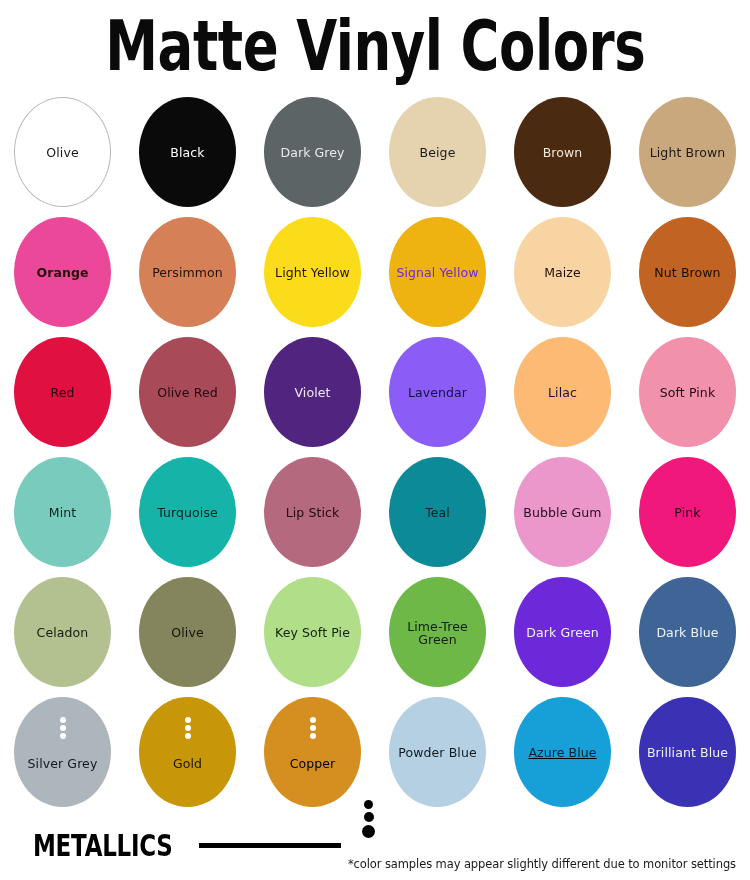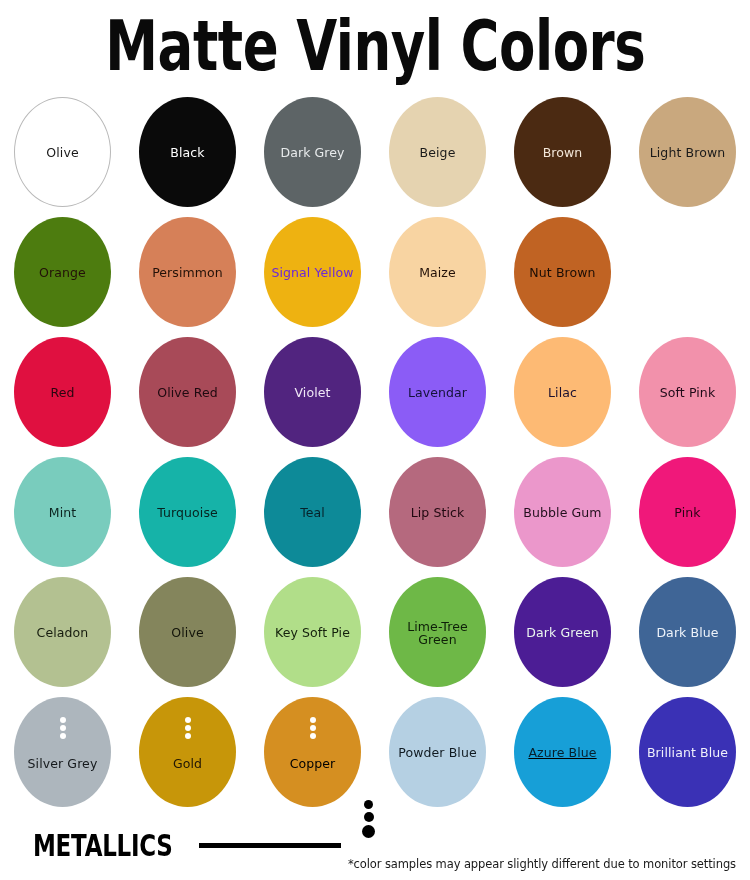--- a/index.html
+++ b/index.html
@@ -196,30 +196,35 @@
         </div>
       </div>
       <div class="cell">
         <div class="swatch" style="background: rgb(201, 168, 126);">
           <span class="swatch-label" style="color: rgb(26, 26, 26);">Light Brown</span>
         </div>
       </div>
     </div>
     <div class="row">
       <div class="cell">
-        <div class="swatch" style="background: #4d7c0f;">
+        <div class="swatch" style="background: #ec4899; font-weight: bold;">
           <span class="swatch-label" style="color: rgb(35, 17, 8);">Orange</span>
         </div>
       </div>
       <div class="cell">
         <div class="swatch" style="background: rgb(214, 128, 88);">
           <span class="swatch-label" style="color: rgb(35, 17, 8);">Persimmon</span>
         </div>
       </div>
       <div class="cell">
+        <div class="swatch" style="background: rgb(251, 220, 26);">
+          <span class="swatch-label" style="color: rgb(35, 17, 8);">Light Yellow</span>
+        </div>
+      </div>
+      <div class="cell">
         <div class="swatch" style="background: rgb(238, 178, 17);">
           <span class="swatch-label" style="color: #6d28d9;">Signal Yellow</span>
         </div>
       </div>
       <div class="cell">
         <div class="swatch" style="background: rgb(248, 212, 162);">
           <span class="swatch-label" style="color: rgb(35, 17, 8);">Maize</span>
         </div>
       </div>
       <div class="cell">
@@ -265,30 +270,30 @@
         <div class="swatch" style="background: rgb(121, 204, 189);">
           <span class="swatch-label" style="color: rgb(12, 36, 32);">Mint</span>
         </div>
       </div>
       <div class="cell">
         <div class="swatch" style="background: rgb(22, 179, 168);">
           <span class="swatch-label" style="color: rgb(7, 34, 31);">Turquoise</span>
         </div>
       </div>
       <div class="cell">
+        <div class="swatch" style="background: rgb(181, 105, 126);">
+          <span class="swatch-label" style="color: rgb(32, 8, 16);">Lip Stick</span>
+        </div>
+      </div>
+      <div class="cell">
         <div class="swatch" style="background: rgb(13, 138, 152);">
           <span class="swatch-label" style="color: rgb(6, 34, 42);">Teal</span>
         </div>
       </div>
       <div class="cell">
-        <div class="swatch" style="background: rgb(181, 105, 126);">
-          <span class="swatch-label" style="color: rgb(32, 8, 16);">Lip Stick</span>
-        </div>
-      </div>
-      <div class="cell">
         <div class="swatch" style="background: rgb(235, 151, 203);">
           <span class="swatch-label" style="color: rgb(35, 16, 30);">Bubble Gum</span>
         </div>
       </div>
       <div class="cell">
         <div class="swatch" style="background: rgb(240, 24, 122);">
           <span class="swatch-label" style="color: rgb(42, 4, 20);">Pink</span>
         </div>
       </div>
     </div>
@@ -307,21 +312,21 @@
         <div class="swatch" style="background: rgb(177, 222, 137);">
           <span class="swatch-label" style="color: rgb(19, 32, 12);">Key Soft Pie</span>
         </div>
       </div>
       <div class="cell">
         <div class="swatch" style="background: rgb(110, 184, 71);">
           <span class="swatch-label" style="color: rgb(14, 31, 8);">Lime-Tree Green</span>
         </div>
       </div>
       <div class="cell">
-        <div class="swatch" style="background: #4c1d95; align-items: center;">
+        <div class="swatch" style="background: #6d28d9; align-items: center;">
           <span class="swatch-label" style="color: rgb(234, 245, 239);">Dark Green</span>
         </div>
       </div>
       <div class="cell">
         <div class="swatch" style="background: rgb(63, 101, 150);">
           <span class="swatch-label" style="color: rgb(238, 243, 250);">Dark Blue</span>
         </div>
       </div>
     </div>
     <div class="row">

